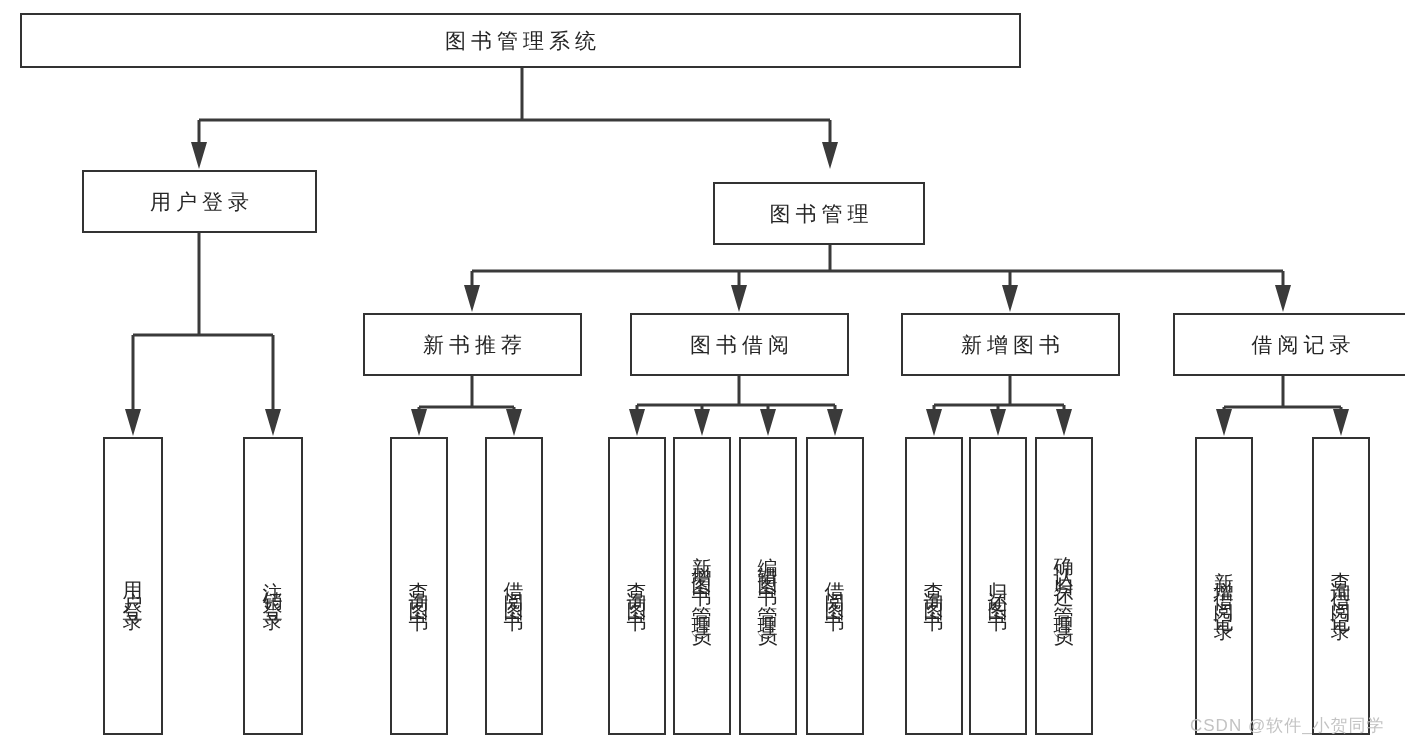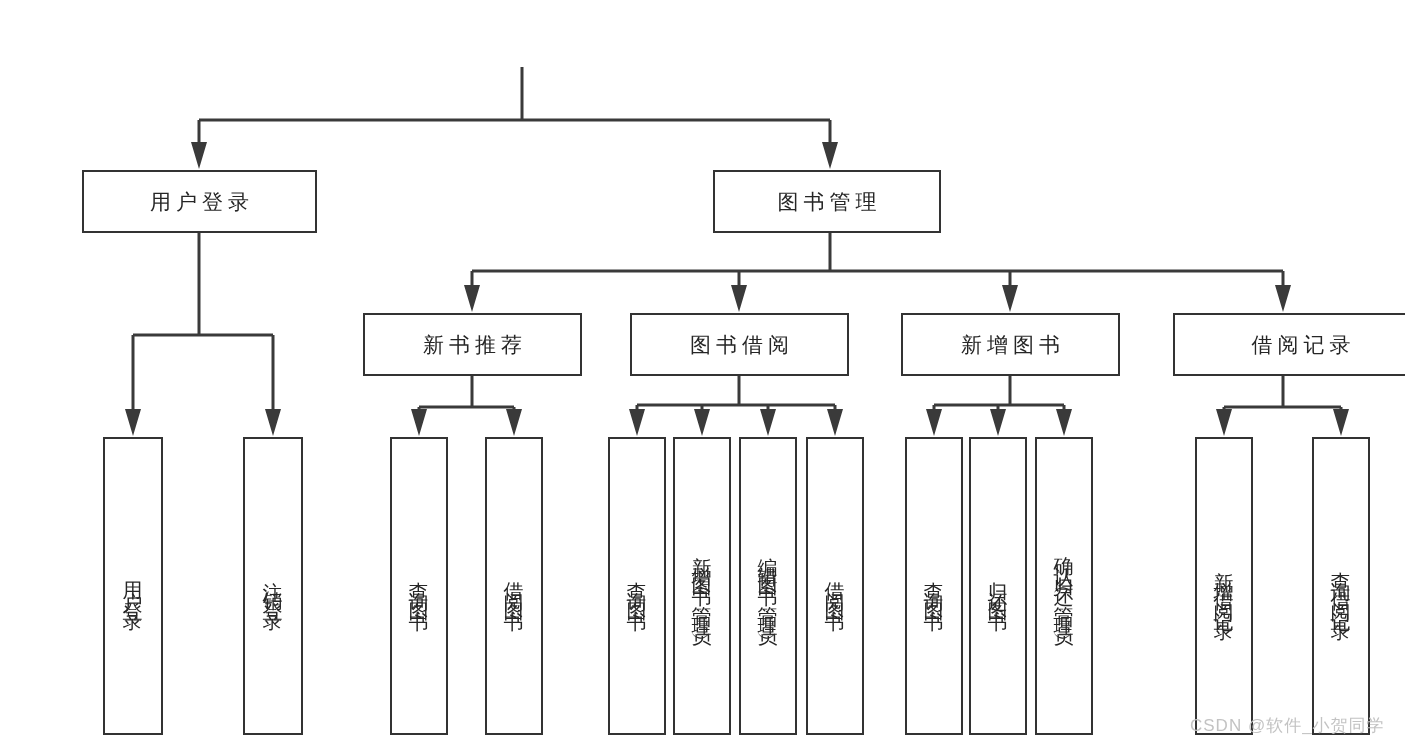--- a/index.html
+++ b/index.html
@@ -49,21 +49,21 @@
     text-orientation: mixed;
     font-size: 20px;
     letter-spacing: 10px;
     line-height: 1;
   }
   
   .n-root   { left: 20px;   top: 13px;  width: 1001px; height: 55px; }
   
   .lv2      { top: 170px; height: 63px; }
   .n-user   { left: 82px;  width: 235px; }
-  .n-mgmt   { left: 713px; width: 228px; }
+  .n-mgmt   { left: 713px; width: 212px; margin-top: 12px; }
   
   .lv3      { top: 313px; height: 63px; }
   .n-rec    { left: 363px;  width: 219px; }
   .n-borrow { left: 630px;  width: 219px; }
   .n-cur    { left: 901px;  width: 219px; }
   .n-log    { left: 1173px; width: 256px; }
   
   .leaf     { top: 437px; height: 298px; width: 58px; }
   .l-a1 { left: 103px; width: 60px; }
   .l-a2 { left: 243px; width: 60px; }
@@ -144,20 +144,21 @@
       M694 409 L710 409 L702 436 Z
       M760 409 L776 409 L768 436 Z
       M827 409 L843 409 L835 436 Z
       M926 409 L942 409 L934 436 Z
       M990 409 L1006 409 L998 436 Z
       M1056 409 L1072 409 L1064 436 Z
       M1216 409 L1232 409 L1224 436 Z
       M1333 409 L1349 409 L1341 436 Z"></path>
   </svg>
 
+  <div class="node h n-root">图书管理系统</div>
 
   <div class="node h lv2 n-user">用户登录</div>
   <div class="node h lv2 n-mgmt">图书管理</div>
 
   <div class="node h lv3 n-borrow">图书借阅</div>
   <div class="node h lv3 n-rec">新书推荐</div>
   <div class="node h lv3 n-cur">新增图书</div>
   <div class="node h lv3 n-log">借阅记录</div>
 
   <div class="node leaf l-a1">

